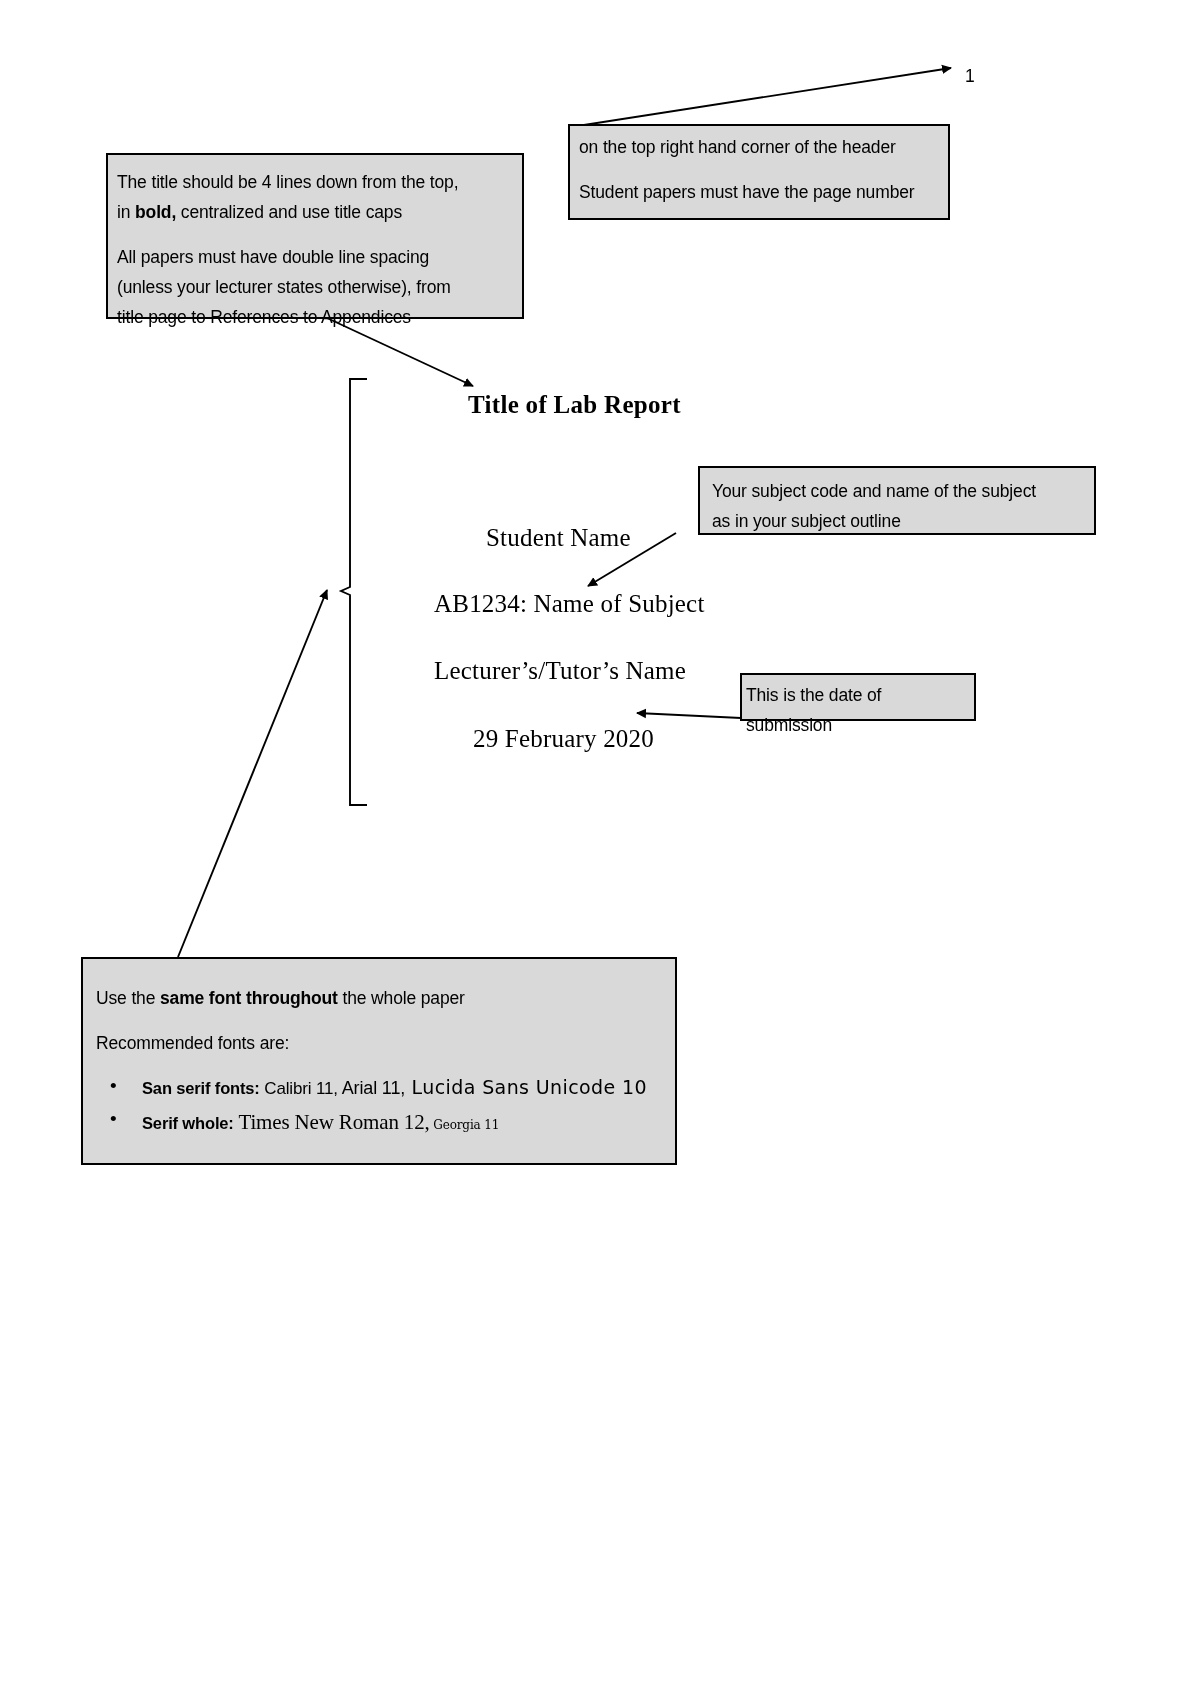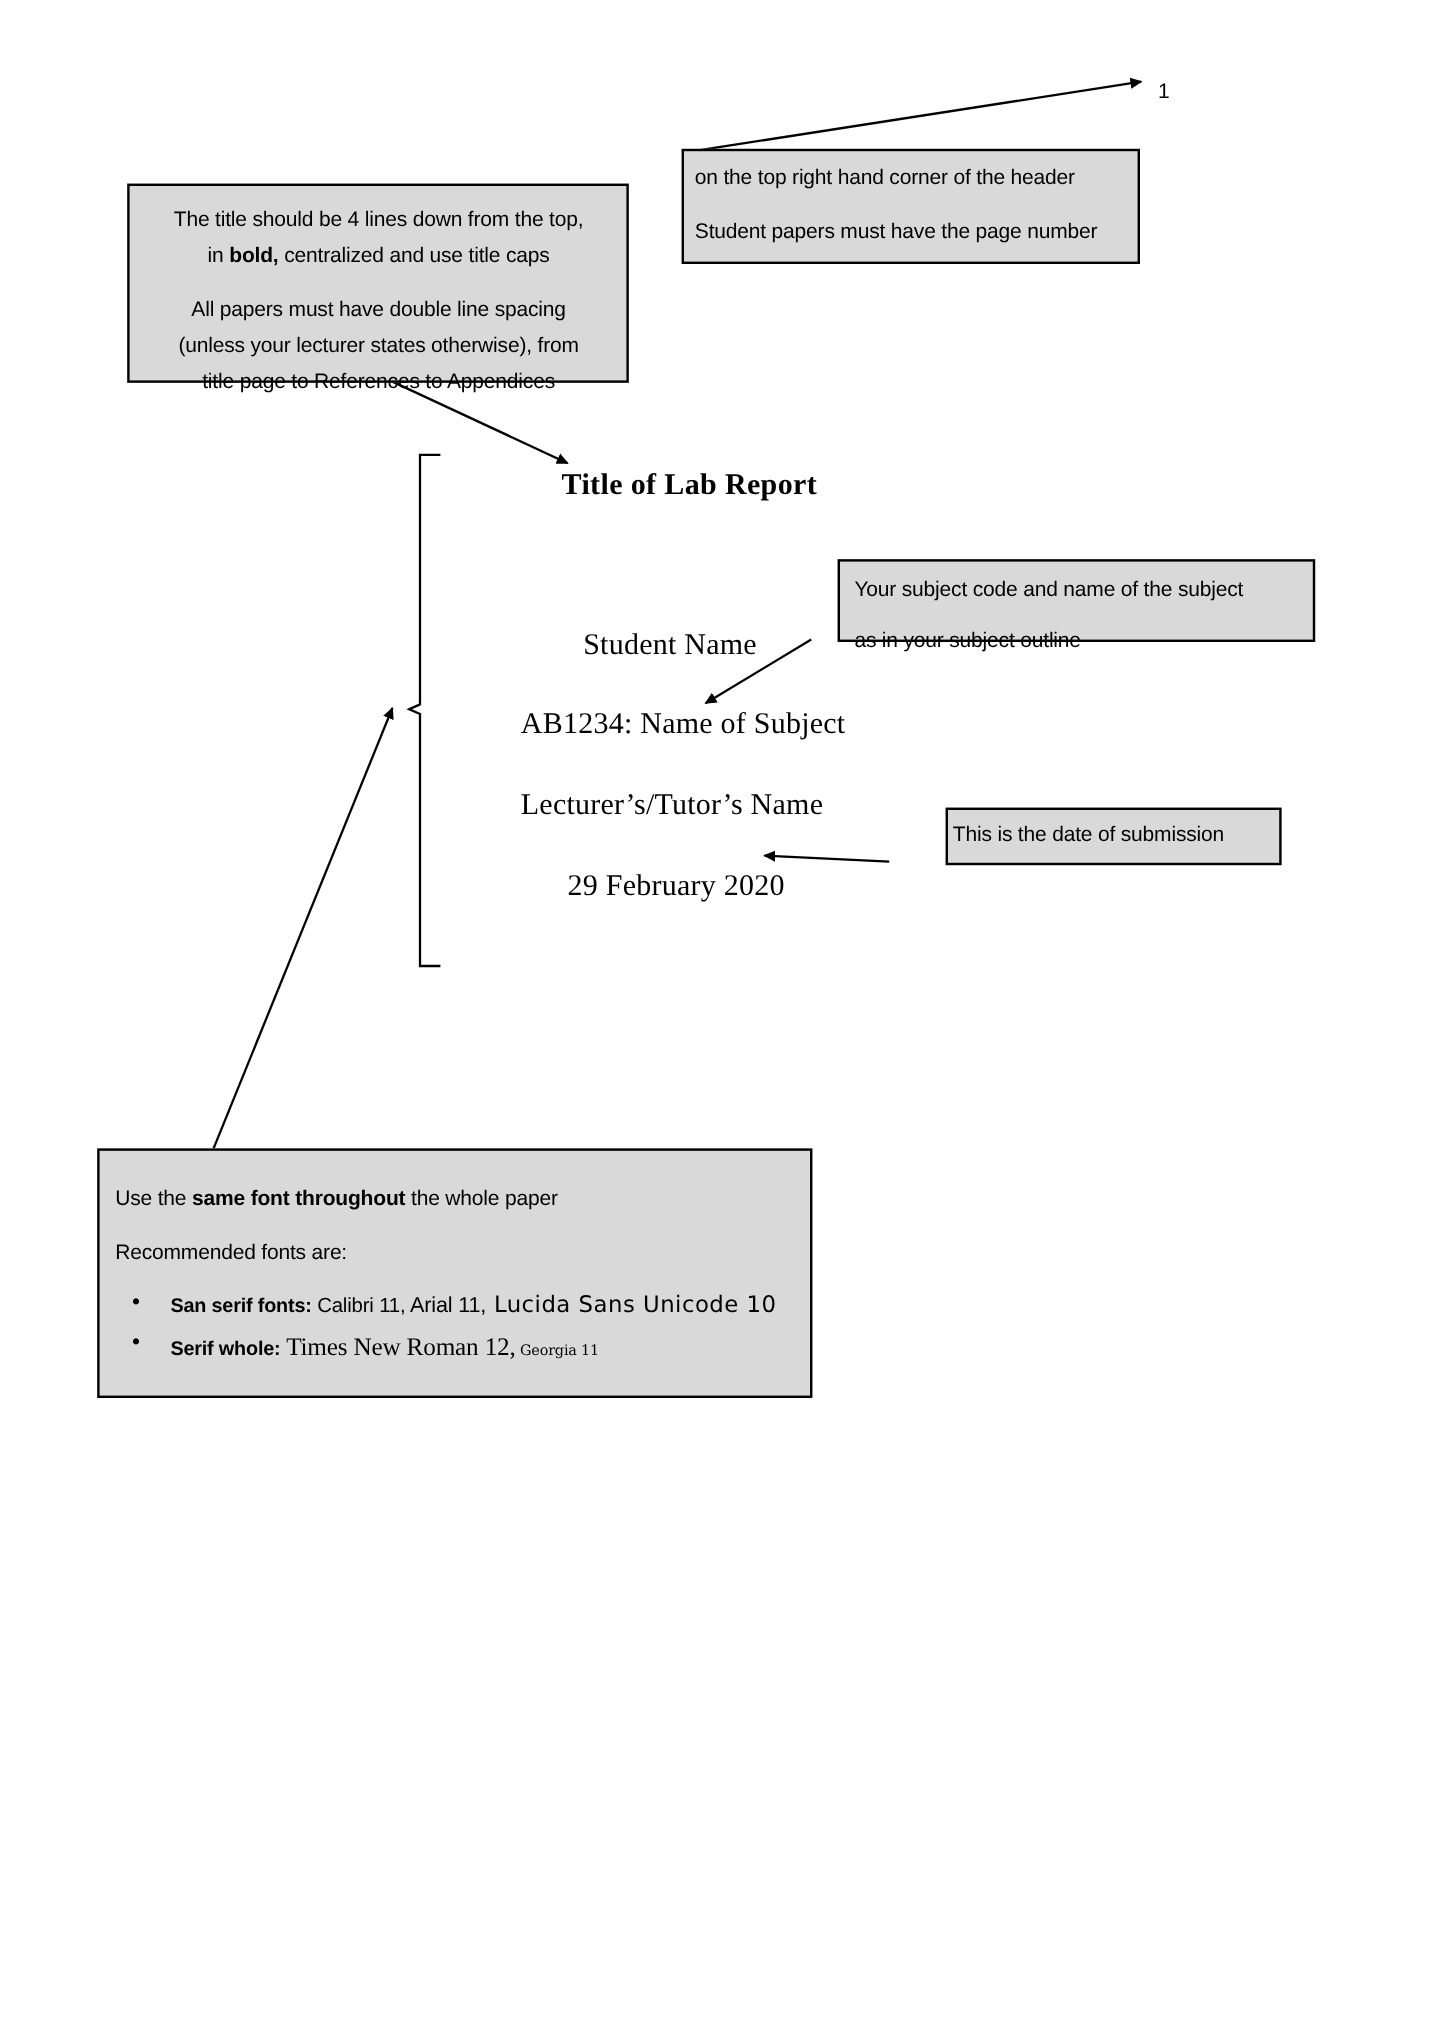--- a/index.html
+++ b/index.html
@@ -130,41 +130,41 @@
   <div class="page-num" style="left:965px; top:66px;">1</div>
 
   <div class="callout" style="left:568px; top:124px; width:382px; height:96px;">
     <div class="pad">
       <p style="margin-top:0">on the top right hand corner of the header</p>
       <p>Student papers must have the page number</p>
     </div>
   </div>
 
   <div class="callout" style="left:106px; top:153px; width:418px; height:166px;">
-    <div class="pad" style="padding-top:12px; text-align:center;">
+    <div class="pad" style="padding-top:12px; ">
       <p>
         <span>The title should be 4 lines down from the top,</span><br>
         <span>in </span><span class="bold">bold,</span><span> centralized and use title caps</span>
       </p>
       <p>
         <span>All papers must have double line spacing</span><br>
         <span>(unless your lecturer states otherwise), from</span><br>
         <span>title page to References to Appendices</span>
       </p>
     </div>
   </div>
 
   <div class="callout" style="left:698px; top:466px; width:398px; height:69px;">
     <div class="pad" style="padding-top:8px; padding-left:12px;">
       <p>Your subject code and name of the subject</p>
-      <p style="margin-top:12px">as in your subject outline</p>
+      <p style="margin-top:0">as in your subject outline</p>
     </div>
   </div>
 
-  <div class="callout" style="left:740px; top:673px; width:280px; height:48px;margin-left:48px;">
+  <div class="callout" style="left:740px; top:673px; width:236px; height:48px;">
     <div class="pad" style="padding-top:5px; padding-left:4px;">
       <p>This is the date of submission</p>
     </div>
   </div>
 
   <div class="callout" style="left:81px; top:957px; width:596px; height:208px;">
     <div class="pad" style="padding-top:24px; padding-left:13px;">
       <p>
         <span>Use the </span><span class="bold">same font throughout</span><span> the whole paper</span>
       </p>

